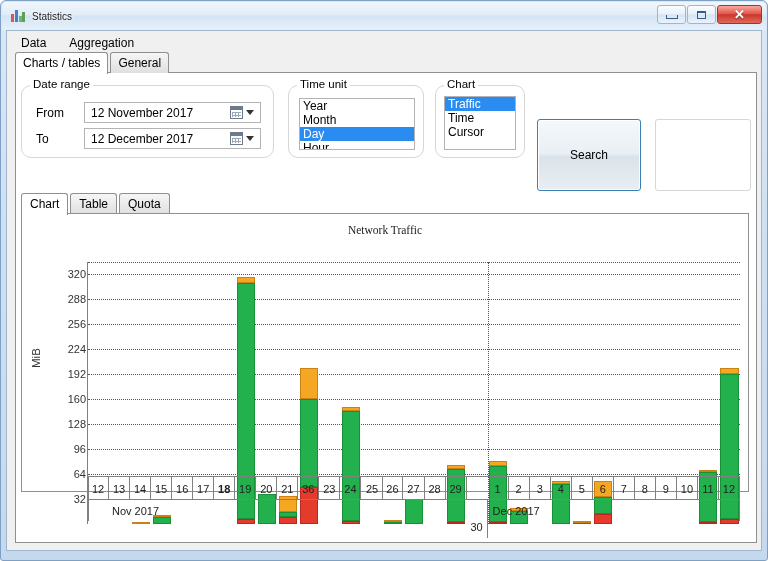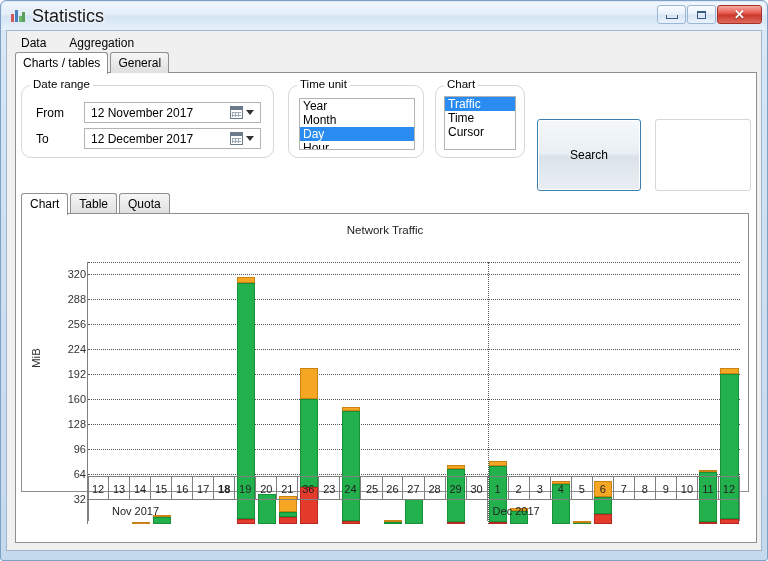--- a/index.html
+++ b/index.html
@@ -33,21 +33,21 @@
     margin-left: 8px; width: 16px; height: 16px;
     position: relative; display:inline-block;
   }
   #title-icon .b { position:absolute; bottom:2px; width:3px; border-radius:0; }
   #title-icon .b1 { left:1px; height:8px;  background:#d05a5a; }
   #title-icon .b2 { left:5px; height:12px; background:#4a7fc1; }
   #title-icon .b3 { left:9px; height:6px;  background:#6cb86c; }
   #title-icon .b4 { left:12px; height:10px;background:#5aa05a; }
   #title-text {
     margin-left: 6px;
-    font-size: 18px; color: #1a1a1a;
+    font-size: 10px; color: #1a1a1a;
     text-shadow: 0 0 3px #ffffff, 0 0 4px #ffffff;
   }
   #win-buttons { position:absolute; right: 4px; top: 3px; display:flex; gap:1px; }
   .winbtn {
     width: 29px; height: 19px;
     border: 1px solid #9bb7d4;
     border-radius: 3px;
     background: linear-gradient(180deg,#fbfdff 0%, #e7f0fa 48%, #d5e4f3 52%, #eaf3fc 100%);
     display:flex; align-items:center; justify-content:center;
     box-sizing:border-box;
@@ -210,21 +210,21 @@
     position: absolute; left: 14px; top: 182px; width: 728px; height: 279px;
     border: 1px solid #8f8f8f;
     background:#ffffff;
     box-sizing:border-box;
   }
 
   
   #chart-area { position:absolute; left:0; top:0; width:726px; height:277px; }
   #chart-title {
     position:absolute; left:0; top:10px; width:100%;
-    text-align:center; font-size:11.5px; color:#222;
+    text-align:center; font-size:11.5px; color:#222;font-family:Liberation Serif, serif;
   }
   #ylabel {
     position:absolute; left: 8px; top: 154px;
     font-size: 11.5px; color:#333;
     transform: rotate(-90deg); transform-origin: left top;
     white-space: nowrap;
   }
   .ytick {
     position:absolute; right: 0; font-size: 11px; color:#333;
     text-align:right; width: 34px; line-height:10px;
@@ -487,21 +487,21 @@
             <div class="xcell" style="left: 168.258px; width: 21.0323px;">20</div>
             <div class="xcell" style="left: 189.29px; width: 21.0323px;">21</div>
             <div class="xcell" style="left: 210.323px; width: 21.0323px;">36</div>
             <div class="xcell" style="left: 231.355px; width: 21.0323px;">23</div>
             <div class="xcell" style="left: 252.387px; width: 21.0323px;">24</div>
             <div class="xcell" style="left: 274px; width: 21.0323px;">25</div>
             <div class="xcell" style="left: 294.452px; width: 21.0323px;">26</div>
             <div class="xcell" style="left: 315.484px; width: 21.0323px;">27</div>
             <div class="xcell" style="left: 336.516px; width: 21.0323px;">28</div>
             <div class="xcell" style="left: 357.548px; width: 21.0323px;">29</div>
-            <div class="xcell" style="left: 378.581px; width: 21.0323px;">30</div>
+            <div class="xcell" style="left: 378.581px; width: 21.0323px; margin-top: 38px;">30</div>
             <div class="xcell" style="left: 399.613px; width: 21.0323px;">1</div>
             <div class="xcell" style="left: 420.645px; width: 21.0323px;">2</div>
             <div class="xcell" style="left: 441.677px; width: 21.0323px;">3</div>
             <div class="xcell" style="left: 462.71px; width: 21.0323px;">4</div>
             <div class="xcell" style="left: 483.742px; width: 21.0323px;">5</div>
             <div class="xcell" style="left: 504.774px; width: 21.0323px;">6</div>
             <div class="xcell" style="left: 525.806px; width: 21.0323px;">7</div>
             <div class="xcell" style="left: 546.839px; width: 21.0323px;">8</div>
             <div class="xcell" style="left: 567.871px; width: 21.0323px;">9</div>
             <div class="xcell" style="left: 588.903px; width: 21.0323px;">10</div>

